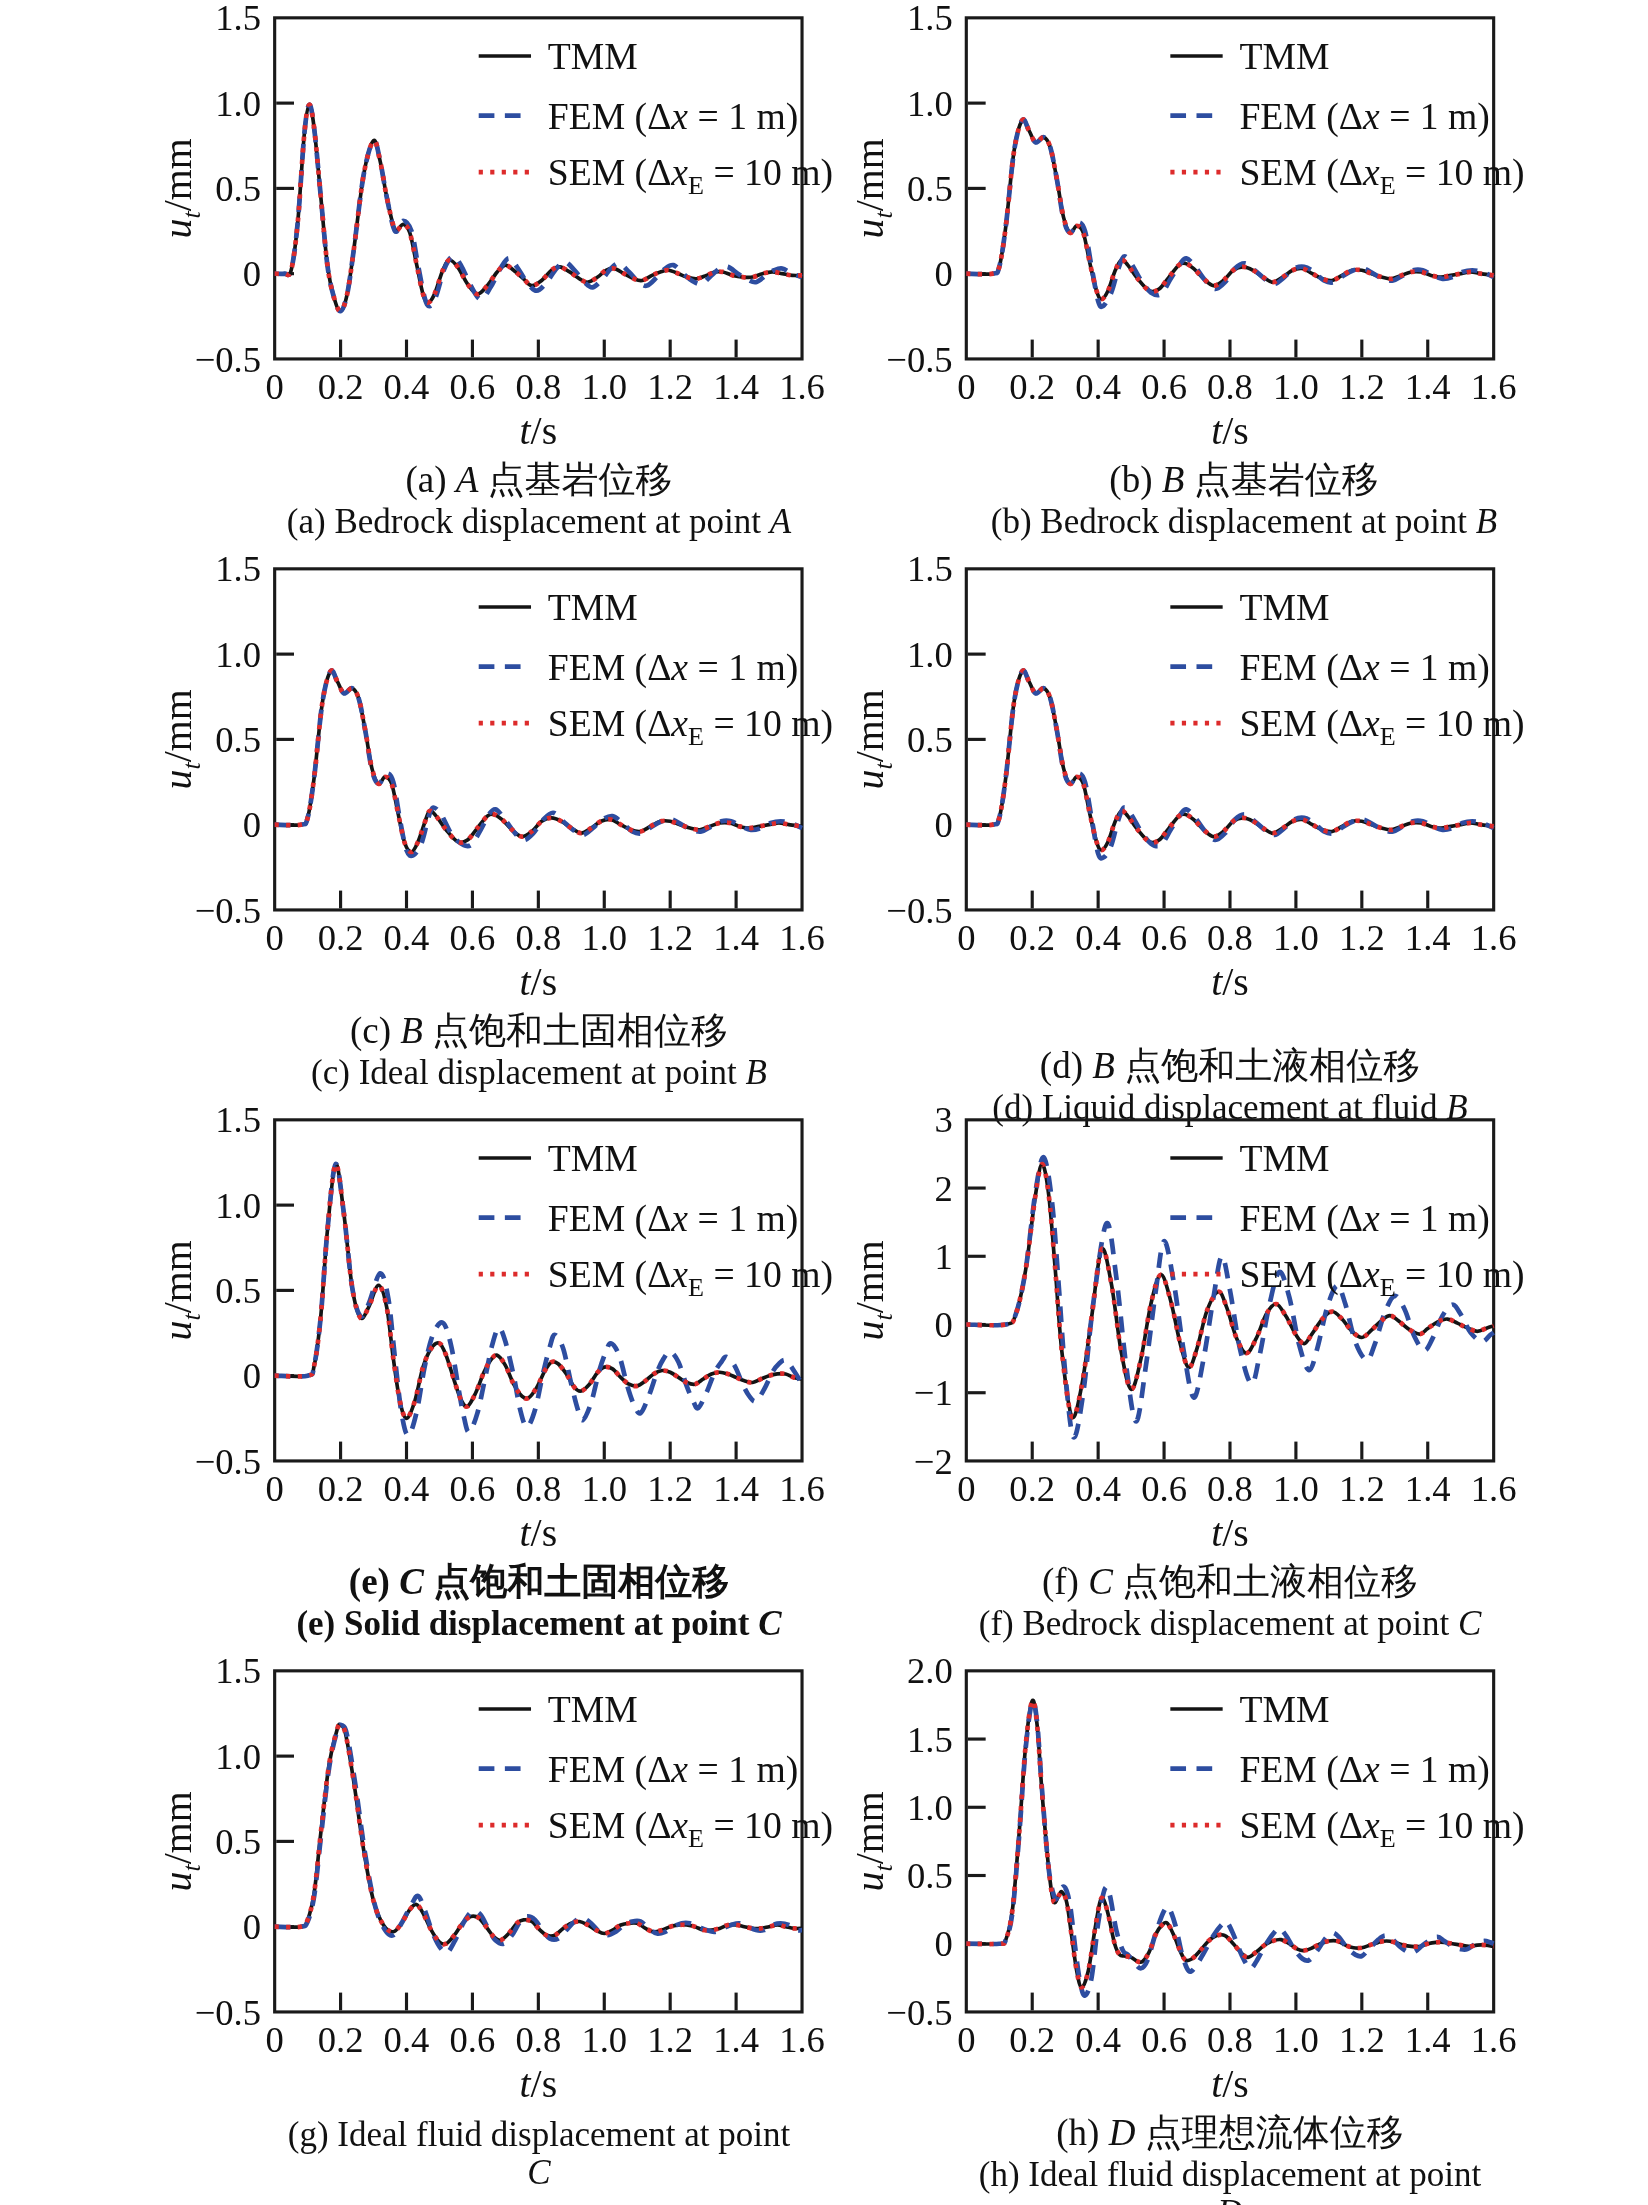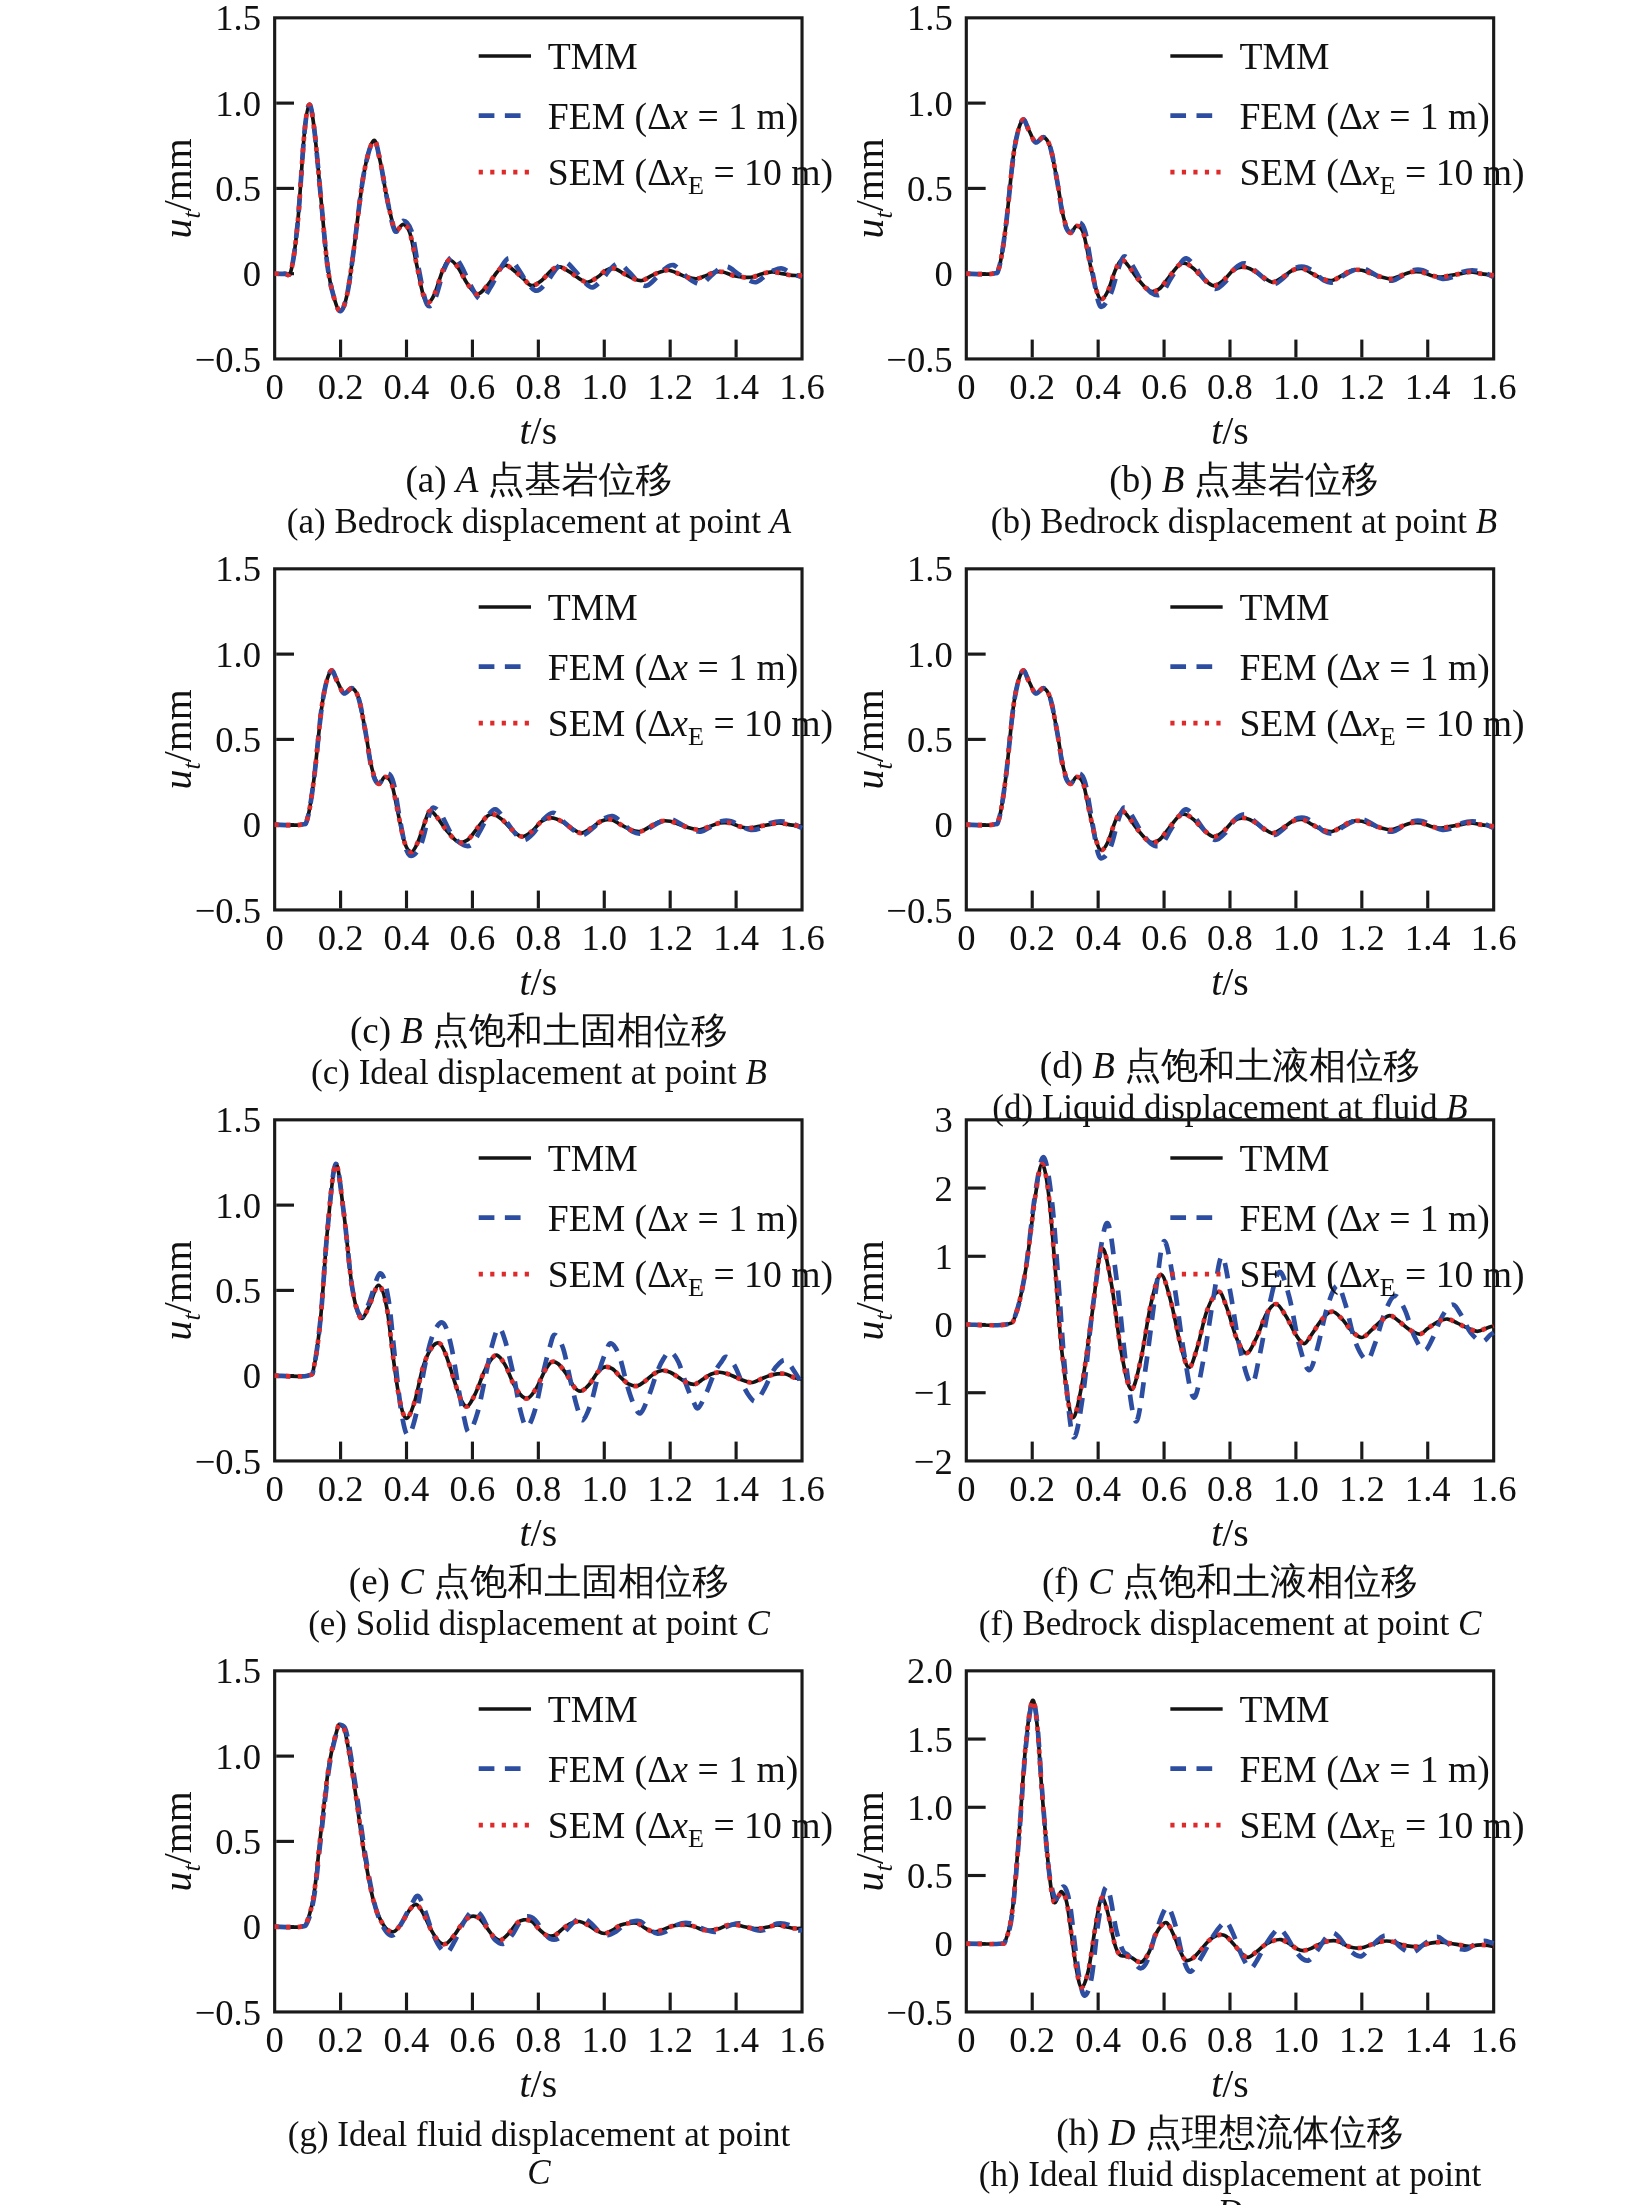--- a/index.html
+++ b/index.html
@@ -303,21 +303,21 @@
           <g>
             <line x1="915" y1="221" x2="1015" y2="221" stroke="#2d4da0" stroke-width="9" stroke-dasharray="30 20"></line>
             <text x="1047" y="246" class="legend-text"><tspan>FEM (Δ</tspan><tspan class="it">x</tspan><tspan> = 1 m)</tspan></text>
           </g>
           <g>
             <line x1="915" y1="329" x2="1015" y2="329" stroke="#dd2b2b" stroke-width="9" stroke-dasharray="8 14"></line>
             <text x="1047" y="354" class="legend-text"><tspan>SEM (Δ</tspan><tspan class="it">x</tspan><tspan class="sub" dy="16">E</tspan><tspan dy="-16"> = 10 m)</tspan></text>
           </g>
         </g>
       </svg>
-    <div class="caption" style="left: 275px; width: 528px; top: 460px;">
+    <div class="caption" style="left: 275px; width: 528px; top: 460px; font-weight: bold;">
       <div class="cap-zh"><span>(e) </span><span class="it">C</span><span> 点饱和土固相位移</span></div>
       <div class="cap-en"><span>(e) Solid displacement at point </span><span class="it">C</span></div>
     </div>
   </figure>
 
   <figure class="panel">
     <svg width="824" height="551" viewBox="0 0 1575 1053">
         <rect x="272" y="34" width="1008" height="652" fill="none" stroke="#1a1a1a" stroke-width="6"></rect>
         <g stroke="#1a1a1a" stroke-width="6">
           <line x1="398" y1="683" x2="398" y2="649"></line>

